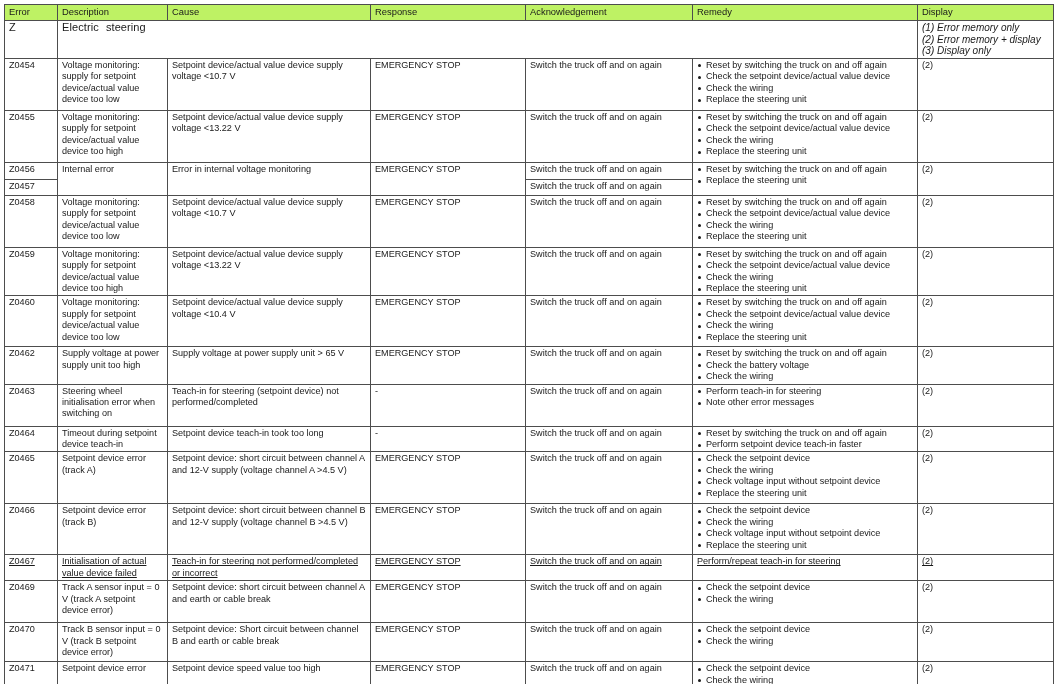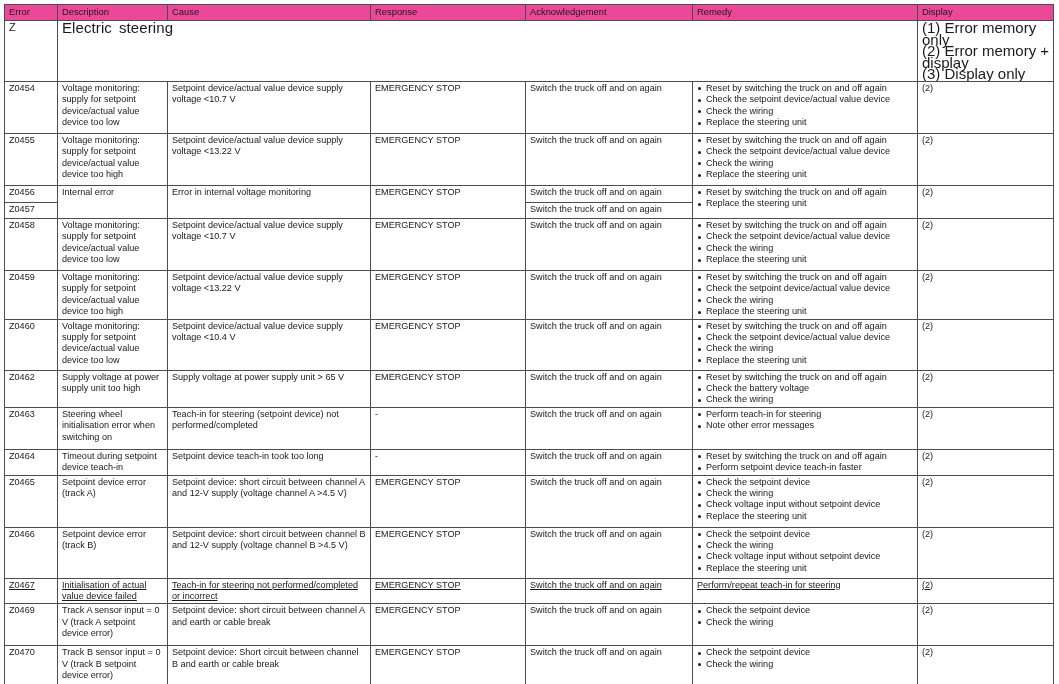--- a/index.html
+++ b/index.html
@@ -34,21 +34,21 @@
   table.fault-table td {
     border: 1px solid #4d4d4d;
     vertical-align: top;
     padding: 1px 3px 1px 4px;
     text-align: left;
     font-weight: normal;
     overflow: hidden;
   }
 
   thead th {
-    background: #ec4899;
+    background: #bef264;
     font-weight: bold;
     font-size: 9.4px;
     height: 13px;
     padding-top: 1px;
     padding-bottom: 1px;
   }
 
   
   col.c-error  { width: 53px; }
   col.c-desc   { width: 110px; }
@@ -64,30 +64,31 @@
   .band-code {
     text-align: center;
     font-weight: bold;
     font-size: 11px;
     vertical-align: middle;
   }
   .band-title {
     text-align: center;
     vertical-align: middle;
     font-weight: bold;
-    font-size: 15px;
+    font-size: 11px;
     letter-spacing: 0.1px;
   }
   .band-title .gap { display: inline-block; width: 7px; }
   .band-legend {
     font-weight: bold;
-    font-size: 15px;
+    font-size: 10px;
     line-height: 11.6px;
     vertical-align: top;
     padding-top: 2px;
+    font-style: italic;
   }
 
   .code {
     text-align: center;
     white-space: nowrap;
   }
 
   ul.remedy {
     margin: 0;
     padding: 0;

